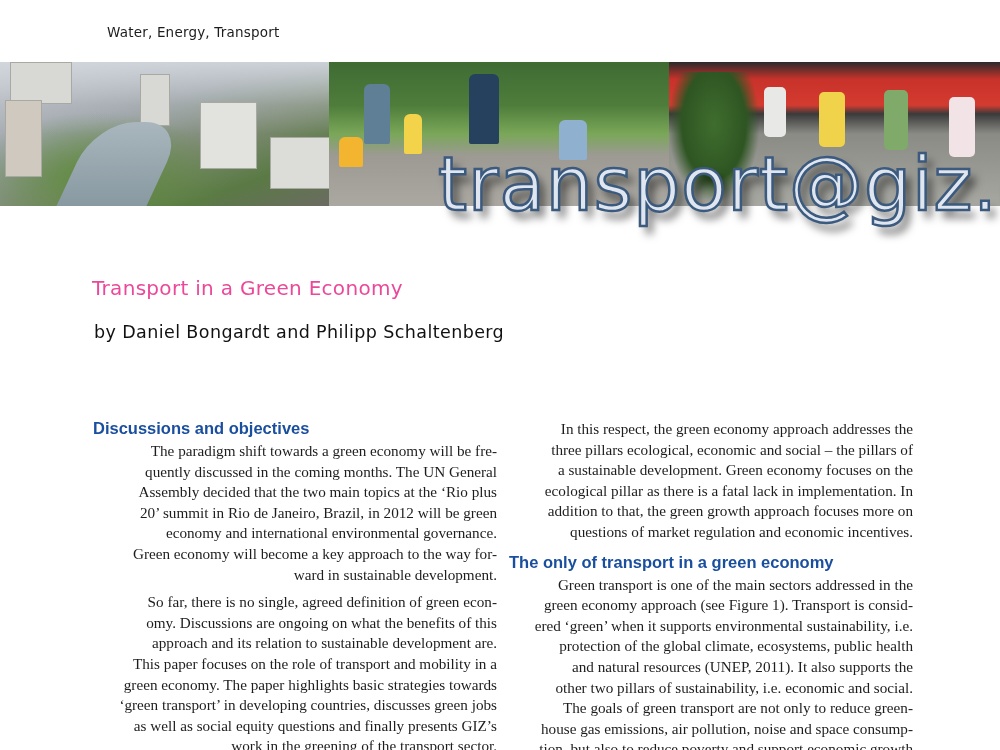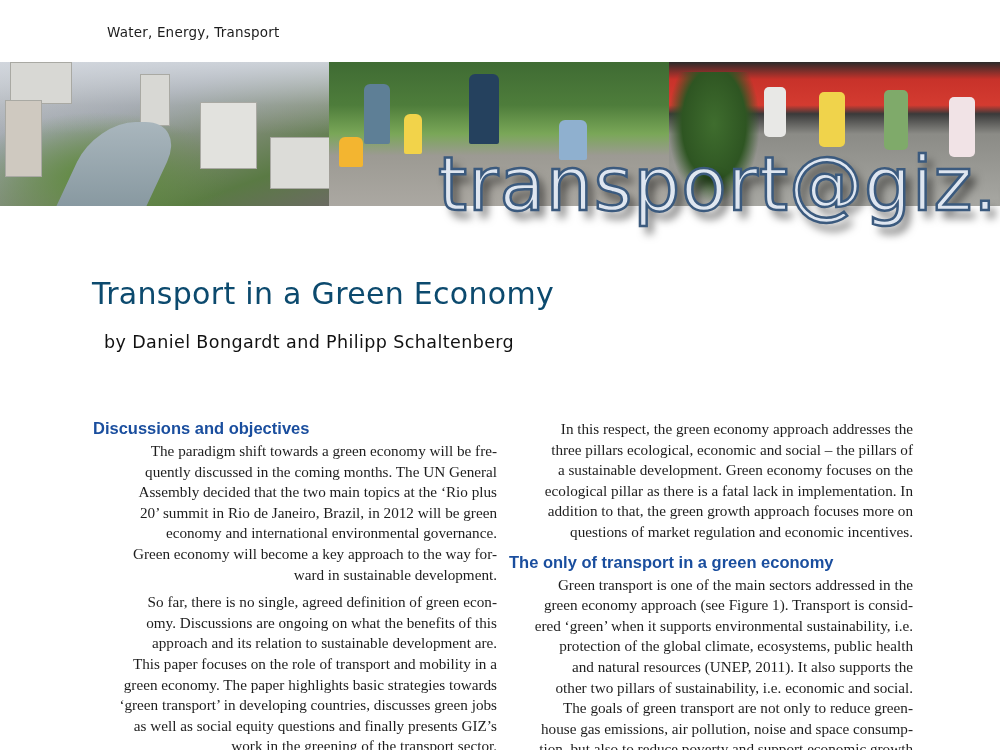--- a/index.html
+++ b/index.html
@@ -49,25 +49,25 @@
   .banner-logo {
     position: absolute; left: 438px; top: 136px; width: 560px; height: 96px;
     font-family: "DejaVu Sans", sans-serif; font-size: 74px; line-height: 96px;
     letter-spacing: 1px; color: #dfe6f0; font-weight: normal;
     -webkit-text-stroke: 2.5px #3b5a7e;
     text-shadow: 6px 8px 8px rgba(0,0,0,0.55);
     white-space: nowrap;
   }
   .title {
     position: absolute; left: 92px; top: 276px; margin: 0;
-    font-family: "DejaVu Sans", sans-serif; font-size: 30px; font-weight: normal;
-    letter-spacing: 0.3px; color: #0c4a6e;
+    font-family: "DejaVu Sans", sans-serif; font-size: 20px; font-weight: normal;
+    letter-spacing: 0.3px; color: #ec4899;
   }
   .byline {
-    position: absolute; left: 92px; top: 320px; margin: 12px;
+    position: absolute; left: 92px; top: 320px; margin: 2px;
     font-family: "DejaVu Sans", sans-serif; font-size: 17.5px; letter-spacing: 0.4px; color: #111;
   }
   .col { position: absolute; width: 405px; }
   .col-left { left: 92px; top: 417px; }
   .col-right { left: 508px; top: 419px; }
   h2 {
     margin: 0 0 2px 1px; font-family: "Liberation Sans", sans-serif; font-weight: bold;
     font-size: 16.5px; color: #1a4e9e; line-height: 22px;
   }
   p {

